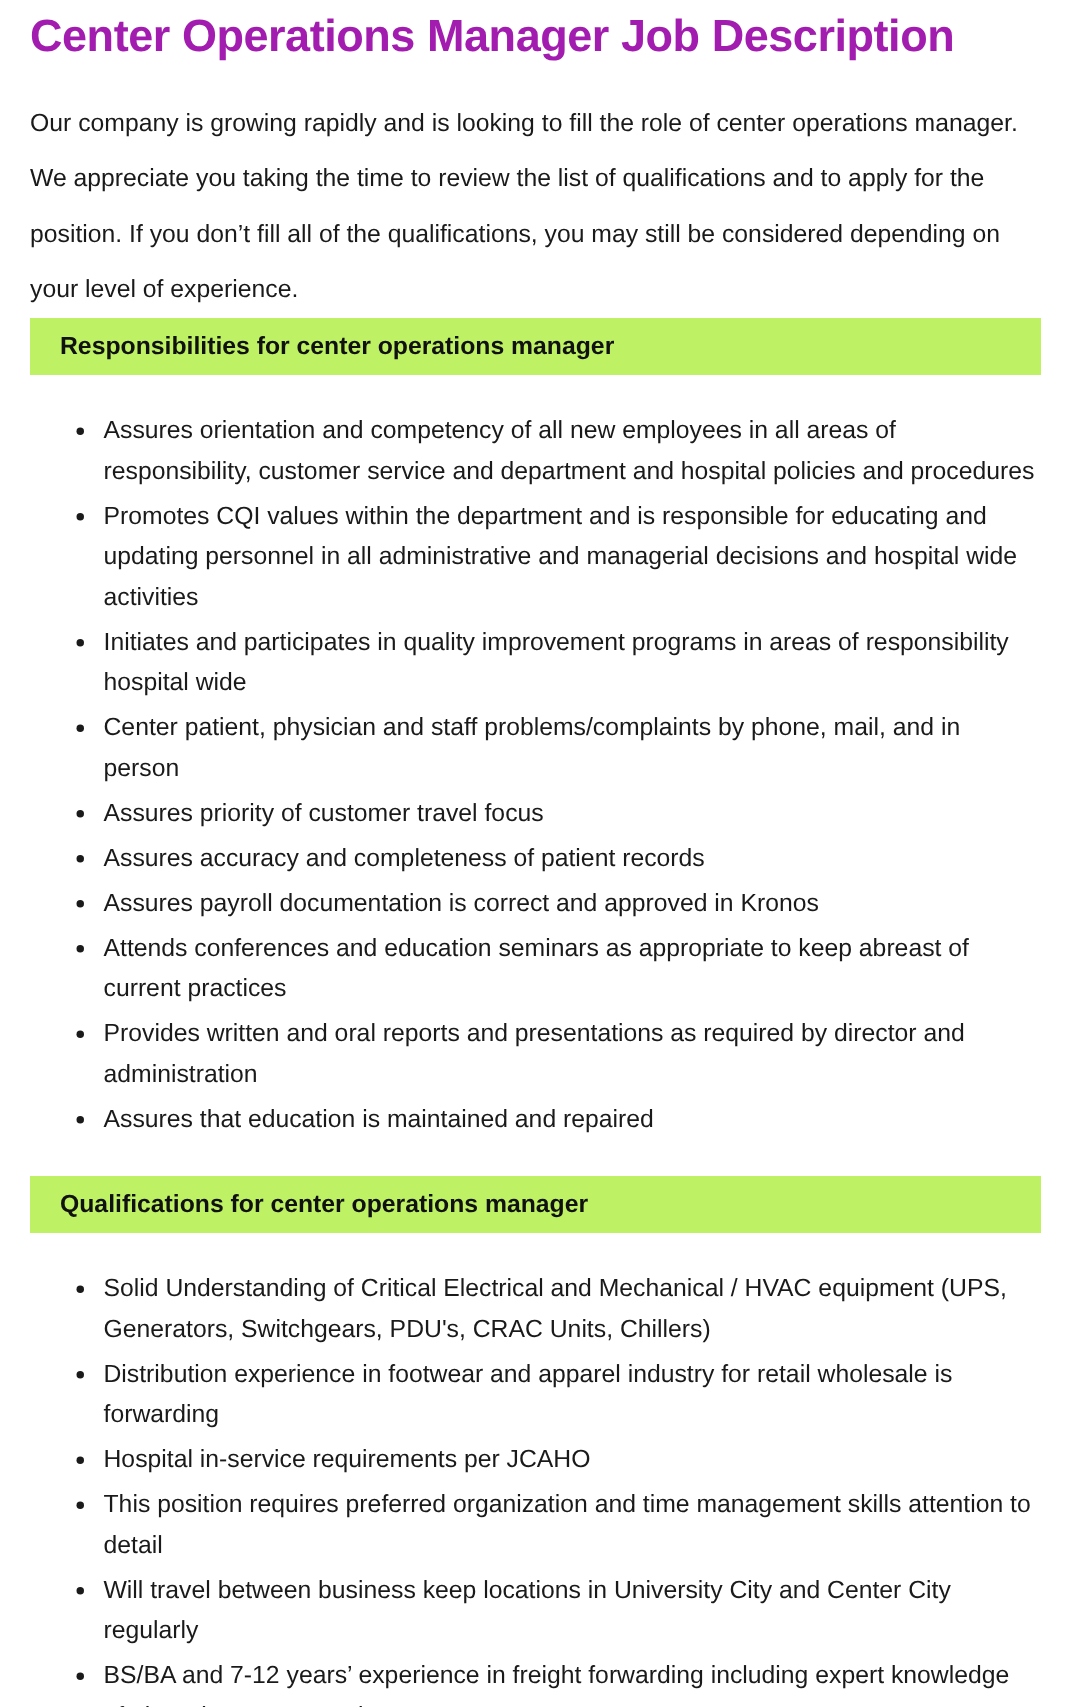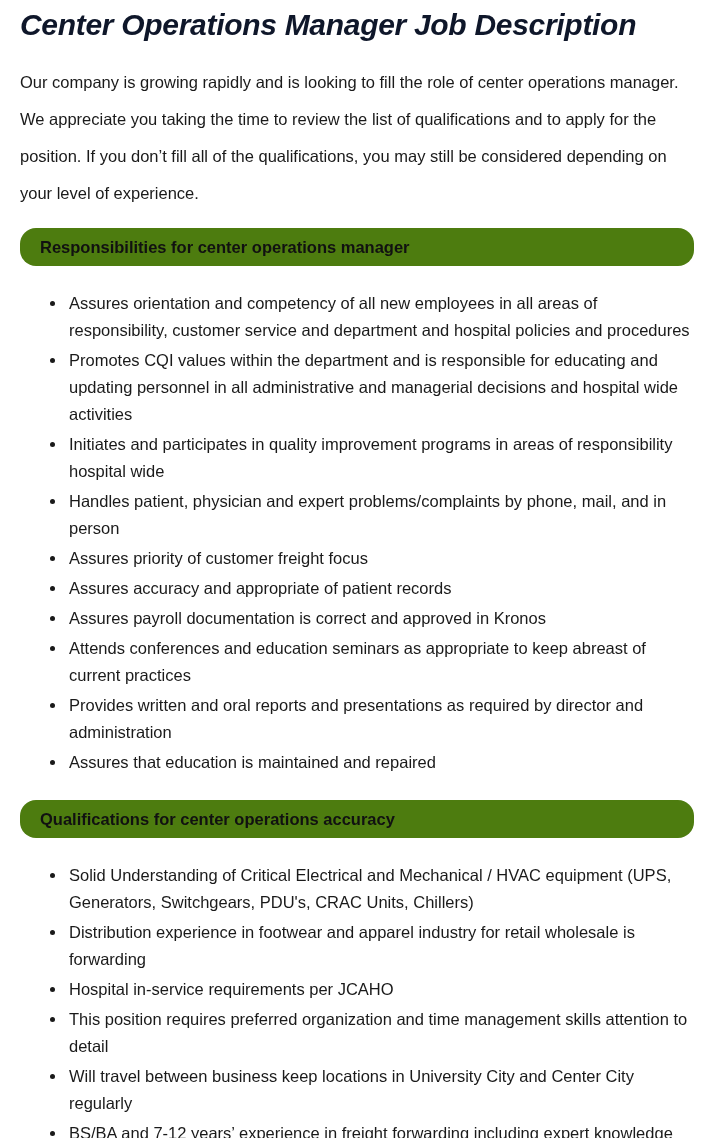--- a/index.html
+++ b/index.html
@@ -14,40 +14,37 @@
     margin: 0 auto;
     background: #ffffff;
     padding: 6px 26px 30px 20px;
     font-family: "Liberation Sans", sans-serif;
     color: #1a1a1a;
   }
   .page-title {
     font-size: 30px;
     line-height: 37px;
     font-weight: 700;
-    color: #0f172a;
+    color: #a21caf;
     margin: 0 0 0 0;
     letter-spacing: -0.3px;
-    font-style: italic;
   }
   .intro {
     font-size: 16.5px;
     line-height: 37px;
     margin: 21px 0 0 0;
   }
   .section { margin: 0; }
   .section-header {
-    background: #4d7c0f;
+    background: #bef264;
     font-size: 16.5px;
     line-height: 20px;
     font-weight: 700;
     color: #111111;
     padding: 9px 20px;
-    margin-top: 16px;
-    border-radius: 16px;
   }
   .bullet-list {
     margin: 24px 0 24px 0;
     padding: 0 0 0 44px;
     font-size: 16.5px;
     line-height: 27px;
   }
   .bullet-list li {
     margin: 3px;
     padding-left: 2px;
@@ -61,32 +58,32 @@
   <h1 class="page-title">Center Operations Manager Job Description</h1>
 
   <p class="intro">Our company is growing rapidly and is looking to fill the role of center operations manager. We appreciate you taking the time to review the list of qualifications and to apply for the position. If you don’t fill all of the qualifications, you may still be considered depending on your level of experience.</p>
 
   <section class="section">
     <div class="section-header">Responsibilities for center operations manager</div>
     <ul class="bullet-list">
       <li>Assures orientation and competency of all new employees in all areas of responsibility, customer service and department and hospital policies and procedures</li>
       <li>Promotes CQI values within the department and is responsible for educating and updating personnel in all administrative and managerial decisions and hospital wide activities</li>
       <li>Initiates and participates in quality improvement programs in areas of responsibility hospital wide</li>
-      <li>Handles patient, physician and expert problems/complaints by phone, mail, and in person</li>
-      <li>Assures priority of customer freight focus</li>
-      <li>Assures accuracy and appropriate of patient records</li>
+      <li>Center patient, physician and staff problems/complaints by phone, mail, and in person</li>
+      <li>Assures priority of customer travel focus</li>
+      <li>Assures accuracy and completeness of patient records</li>
       <li>Assures payroll documentation is correct and approved in Kronos</li>
       <li>Attends conferences and education seminars as appropriate to keep abreast of current practices</li>
       <li>Provides written and oral reports and presentations as required by director and administration</li>
       <li>Assures that education is maintained and repaired</li>
     </ul>
   </section>
 
   <section class="section">
-    <div class="section-header">Qualifications for center operations accuracy</div>
+    <div class="section-header">Qualifications for center operations manager</div>
     <ul class="bullet-list">
       <li>Solid Understanding of Critical Electrical and Mechanical / HVAC equipment (UPS, Generators, Switchgears, PDU's, CRAC Units, Chillers)</li>
       <li>Distribution experience in footwear and apparel industry for retail wholesale is forwarding</li>
       <li>Hospital in-service requirements per JCAHO</li>
       <li>This position requires preferred organization and time management skills attention to detail</li>
       <li>Will travel between business keep locations in University City and Center City regularly</li>
       <li>BS/BA and 7-12 years’ experience in freight forwarding including expert knowledge of air and ocean operations</li>
     </ul>
   </section>
 

